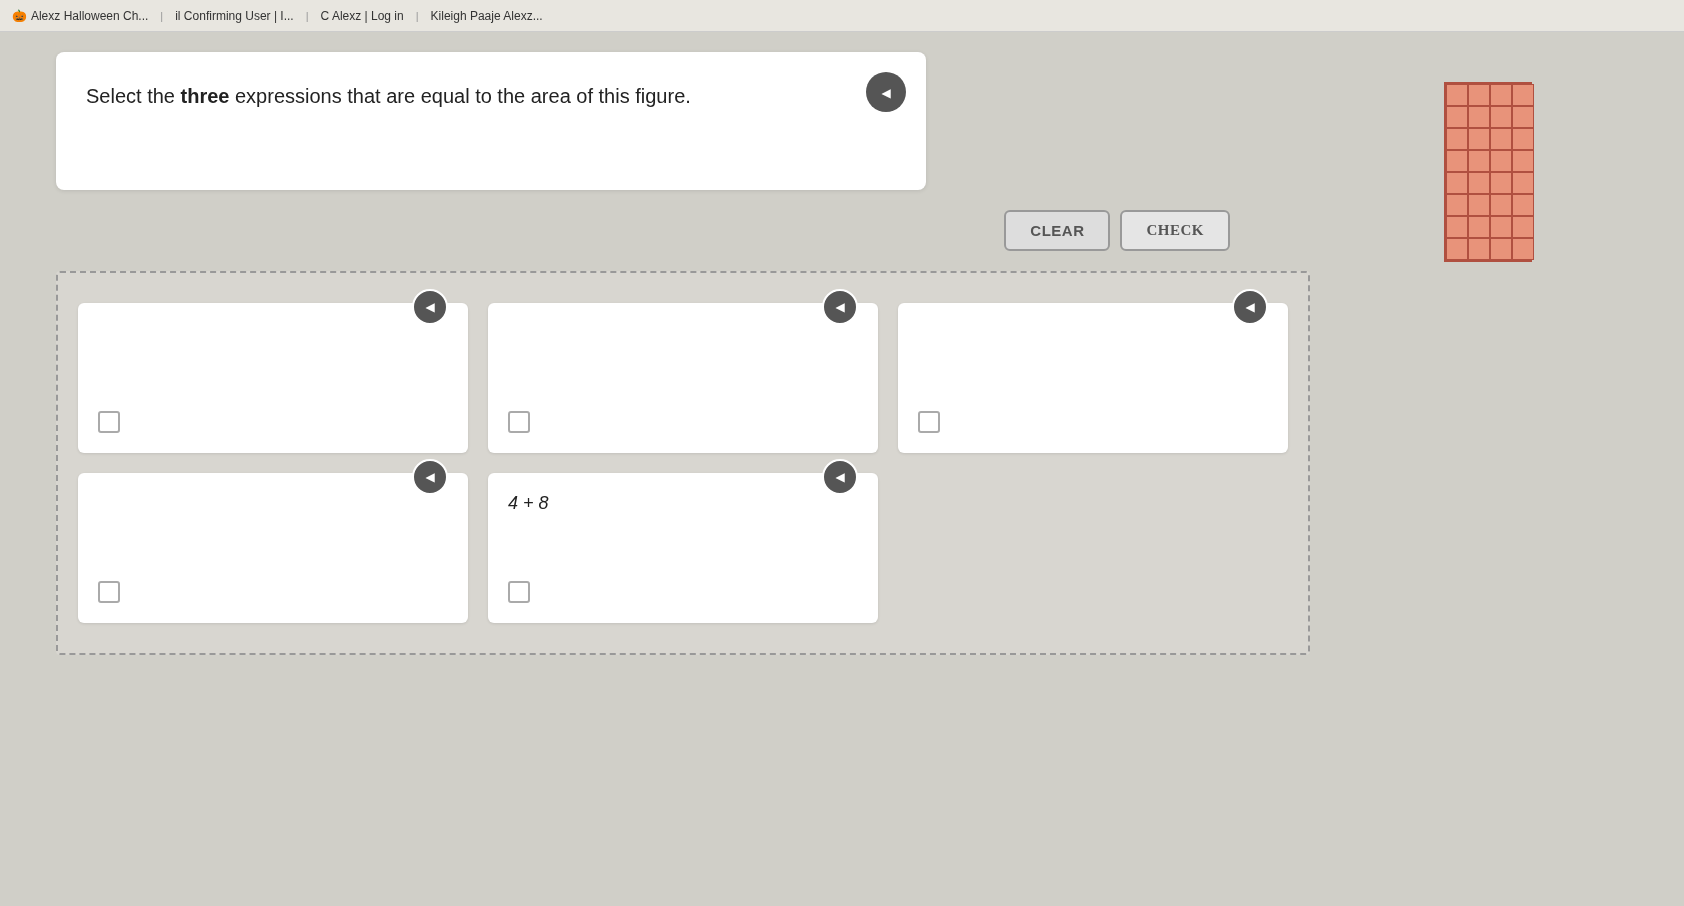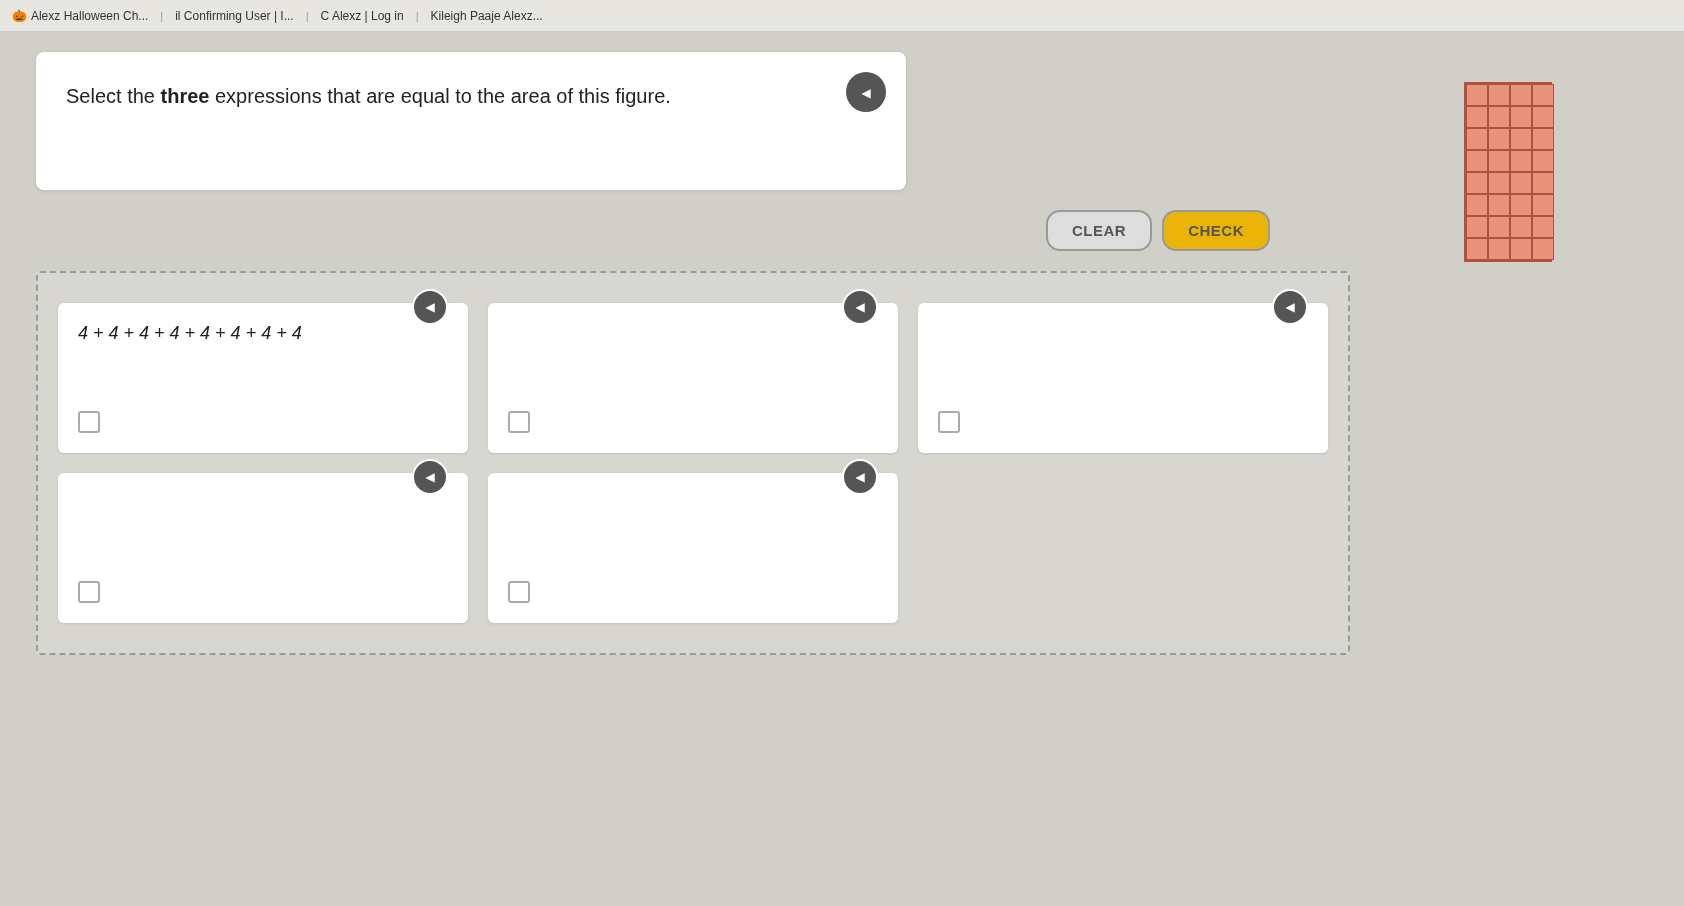--- a/index.html
+++ b/index.html
@@ -76,36 +76,37 @@
     .action-row {
       display: flex;
       justify-content: flex-end;
       gap: 10px;
       padding-right: 80px;
       margin-bottom: 20px;
     }
 
     .action-btn {
       padding: 10px 24px;
-      border-radius: 14px;
+      border-radius: 6px;
       font-size: 15px;
       font-weight: bold;
       cursor: pointer;
       border: 2px solid #999;
       background: #e8e6e0;
       color: #555;
       letter-spacing: 0.5px;
     }
     .action-btn.clear {
       background: #ddd;
       color: #555;
     }
     .action-btn.check {
-      background: #eab308;
+      background: #e5e5e5;
       color: #555;
+      font-family: Liberation Serif, serif;
     }
 
     
     .choices-container {
       border: 2px dashed #999;
       border-radius: 4px;
       padding: 30px 20px;
       display: grid;
       grid-template-columns: repeat(3, 1fr);
       gap: 20px;
@@ -173,62 +174,62 @@
   <span class="browser-bar-sep">|</span>
   <span class="browser-bar-item">
       <span>C Alexz | Log in</span>
     </span>
   <span class="browser-bar-sep">|</span>
   <span class="browser-bar-item">
       <span>Kileigh Paaje Alexz...</span>
     </span>
 </div>
 
-<div style="display:flex; padding: 20px 36px; gap: 18px; position: relative;">
+<div style="display:flex; padding: 20px 56px; gap: 38px; position: relative;">
 
   <div style="flex:1;">
 
     <div class="question-panel">
       <p class="question-text">
         <span>Select the </span><strong>three</strong><span> expressions that are equal to the area of this figure.</span>
       </p>
       <button class="audio-button">
         <span class="speaker-sm"></span>
       </button>
     </div>
 
     <div class="action-row">
       <button class="action-btn clear">CLEAR</button>
       <button class="action-btn check">CHECK</button>
     </div>
 
     <div class="choices-container">
 
       <div class="choice-card" style="position:relative;">
-        <p class="choice-expression">4 + 4 + 4 + 4 + 4 + 4 + 4 + 4</p>
-        <button class="choice-audio" style="position:absolute;top:-14px;right:20px;width:36px;height:36px;border-radius:50%;background:#555;border:2px solid white;cursor:pointer;color:white;font-size:12px;">◀</button>
-        <input type="checkbox" class="choice-checkbox" style="position: absolute; bottom: 20px; left: 20px; width: 22px; height: 22px; border: 2px solid rgb(170, 170, 170); border-radius: 3px; background: white; cursor: pointer;">
-      </div>
-
-      <div class="choice-card" style="position:relative;">
-        <button class="choice-audio" style="position:absolute;top:-14px;right:20px;width:36px;height:36px;border-radius:50%;background:#555;border:2px solid white;cursor:pointer;color:white;font-size:12px;">◀</button>
-        <input type="checkbox" class="choice-checkbox" style="position: absolute; bottom: 20px; left: 20px; width: 22px; height: 22px; border: 2px solid rgb(170, 170, 170); border-radius: 3px; background: white; cursor: pointer;">
-      </div>
-
-      <div class="choice-card" style="position:relative;">
-        <button class="choice-audio" style="position:absolute;top:-14px;right:20px;width:36px;height:36px;border-radius:50%;background:#555;border:2px solid white;cursor:pointer;color:white;font-size:12px;">◀</button>
-        <input type="checkbox" class="choice-checkbox" style="position: absolute; bottom: 20px; left: 20px; width: 22px; height: 22px; border: 2px solid rgb(170, 170, 170); border-radius: 3px; background: white; cursor: pointer;">
-      </div>
-
-      <div class="choice-card" style="position:relative;">
-        <button class="choice-audio" style="position:absolute;top:-14px;right:20px;width:36px;height:36px;border-radius:50%;background:#555;border:2px solid white;cursor:pointer;color:white;font-size:12px;">◀</button>
-        <input type="checkbox" class="choice-checkbox" style="position: absolute; bottom: 20px; left: 20px; width: 22px; height: 22px; border: 2px solid rgb(170, 170, 170); border-radius: 3px; background: white; cursor: pointer;">
-      </div>
-
-      <div class="choice-card" style="position:relative;">
+        <button class="choice-audio" style="position:absolute;top:-14px;right:20px;width:36px;height:36px;border-radius:50%;background:#555;border:2px solid white;cursor:pointer;color:white;font-size:12px;">◀</button>
+        <input type="checkbox" class="choice-checkbox" style="position: absolute; bottom: 20px; left: 20px; width: 22px; height: 22px; border: 2px solid rgb(170, 170, 170); border-radius: 3px; background: white; cursor: pointer;">
+      </div>
+
+      <div class="choice-card" style="position:relative;">
+        <button class="choice-audio" style="position:absolute;top:-14px;right:20px;width:36px;height:36px;border-radius:50%;background:#555;border:2px solid white;cursor:pointer;color:white;font-size:12px;">◀</button>
+        <input type="checkbox" class="choice-checkbox" style="position: absolute; bottom: 20px; left: 20px; width: 22px; height: 22px; border: 2px solid rgb(170, 170, 170); border-radius: 3px; background: white; cursor: pointer;">
+      </div>
+
+      <div class="choice-card" style="position:relative;">
+        <button class="choice-audio" style="position:absolute;top:-14px;right:20px;width:36px;height:36px;border-radius:50%;background:#555;border:2px solid white;cursor:pointer;color:white;font-size:12px;">◀</button>
+        <input type="checkbox" class="choice-checkbox" style="position: absolute; bottom: 20px; left: 20px; width: 22px; height: 22px; border: 2px solid rgb(170, 170, 170); border-radius: 3px; background: white; cursor: pointer;">
+      </div>
+
+      <div class="choice-card" style="position:relative;">
+        <button class="choice-audio" style="position:absolute;top:-14px;right:20px;width:36px;height:36px;border-radius:50%;background:#555;border:2px solid white;cursor:pointer;color:white;font-size:12px;">◀</button>
+        <input type="checkbox" class="choice-checkbox" style="position: absolute; bottom: 20px; left: 20px; width: 22px; height: 22px; border: 2px solid rgb(170, 170, 170); border-radius: 3px; background: white; cursor: pointer;">
+      </div>
+
+      <div class="choice-card" style="position:relative;">
+        <p class="choice-expression">4 + 8</p>
         <button class="choice-audio" style="position:absolute;top:-14px;right:20px;width:36px;height:36px;border-radius:50%;background:#555;border:2px solid white;cursor:pointer;color:white;font-size:12px;">◀</button>
         <input type="checkbox" class="choice-checkbox" style="position: absolute; bottom: 20px; left: 20px; width: 22px; height: 22px; border: 2px solid rgb(170, 170, 170); border-radius: 3px; background: white; cursor: pointer;">
       </div>
 
     </div>
   </div>
 
   <div style="width:280px; padding-top:30px; display:flex; flex-direction:column; align-items:center;">
     <div id="grid-figure" style="border: 2px solid rgb(176, 80, 64); display: grid; grid-template-columns: repeat(4, 22px); width: 88px;">
         <div style="width: 22px; height: 22px; background: rgb(232, 147, 122); border: 1px solid rgb(176, 80, 64);"></div>

